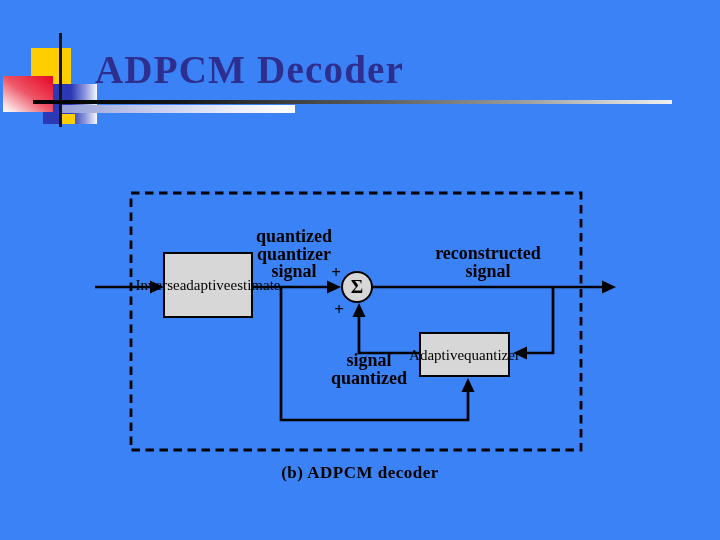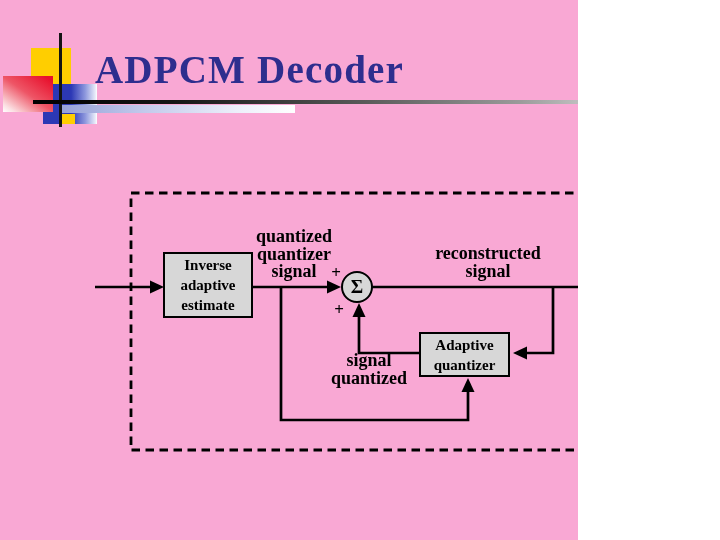--- a/index.html
+++ b/index.html
@@ -1,17 +1,17 @@
 <!DOCTYPE html>
 <html><head>
 <meta charset="utf-8">
 <style>
   html,body { margin:0; padding:0; background:#fff; }
   .slide {
-    position:relative; width:578px; height:540px; background:#f9a8d4;
+    position:relative; width:720px; height:540px; background:#3b82f6;
     font-family:"Liberation Serif", serif; overflow:hidden;
   }
   .abs { position:absolute; }
 
   
   .deco-yellow   { left:31px; top:48px;  width:40px; height:64px; background:#ffce00; }
   .deco-blue     { left:43px; top:84px;  width:54px; height:40px;
                    background:linear-gradient(to right,#2c38b5 0%,#2c38b5 52%,#8d97dd 78%,#e9ecf9 97%,#ffffff 100%); }
   .deco-red      { left:3px;  top:76px;  width:50px; height:36px;
                    background:linear-gradient(215deg,#e8112d 8%,#ee5566 50%,#fbdfe2 88%,#ffffff 100%); }
@@ -26,22 +26,22 @@
   .title {
     left:95px; top:50px; font-size:39px; font-weight:bold; letter-spacing:1.2px;
     color:#2e2e8e; line-height:39px; white-space:nowrap;
   }
 
   
   .wires { left:0; top:0; width:720px; height:540px; }
 
   .block {
     position:absolute; background:#d7d7d7; border:2.5px solid #000; box-sizing:border-box;
-    display:flex; flex-direction:column; justify-content:center; align-items:center;
-    font-weight:bold; font-size:15px; line-height:20px; color:#000; text-align:center;
+    display:flex; flex-direction:row; justify-content:center; align-items:center;
+    font-weight:normal; font-size:15px; line-height:20px; color:#000; text-align:center;
   }
   .block-quantizer { left:163px; top:252px; width:90px; height:66px; }
   .block-predictor { left:419px; top:332px; width:91px; height:45px; }
 
   .sum-circle {
     position:absolute; left:341px; top:271px; width:32px; height:32px;
     border:2.7px solid #000; border-radius:50%; background:#d7d7d7; box-sizing:border-box;
     display:flex; align-items:center; justify-content:center;
     font-weight:bold; font-size:19px; color:#000;
   }
@@ -130,14 +130,15 @@
     <div>reconstructed</div>
     <div>signal</div>
   </div>
 
 
   <div class="lbl lbl-estimate">
     <div>signal</div>
     <div>quantized</div>
   </div>
 
+  <div class="caption">(b) ADPCM decoder</div>
 
 </div>
 
 </body></html>

